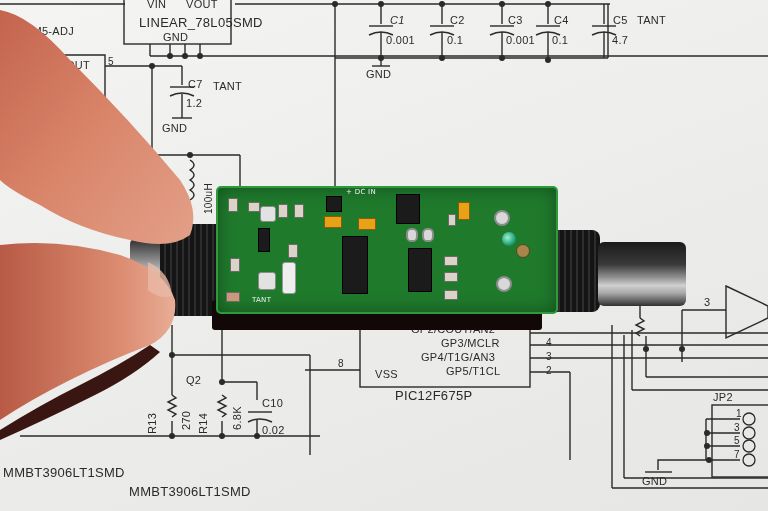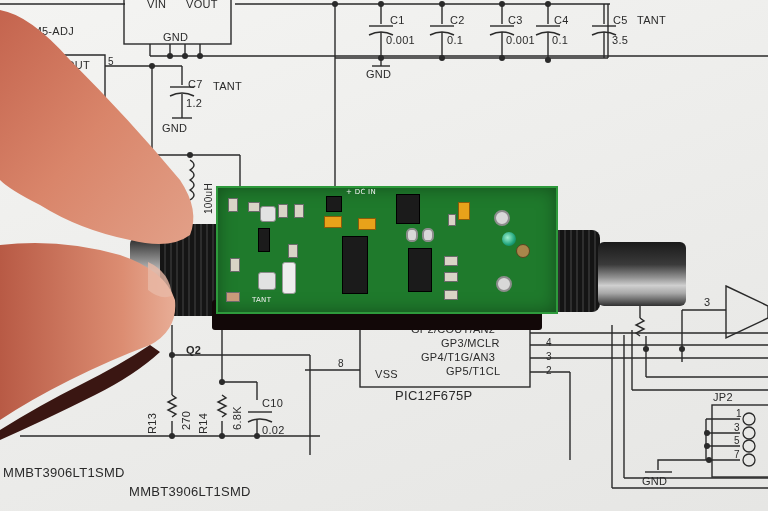--- a/index.html
+++ b/index.html
@@ -19,21 +19,21 @@
   .bnc-right-thread { position:absolute; left:548px; top:230px; width:52px; height:82px; border-radius:8px;
      background: repeating-linear-gradient(90deg, #141414 0 4px, #2e2e2e 4px 6px); }
   .bnc-body { position:absolute; left:598px; top:242px; width:88px; height:64px; border-radius:6px;
      background: linear-gradient(180deg,#1a1a1a 0%, #3a3a3a 35%, #8f8f8f 55%, #cfcfcf 68%, #a8a8a8 80%, #303030 100%); }
   .bnc-shaft { position:absolute; left:130px; top:238px; width:40px; height:60px; border-radius:6px;
      background: linear-gradient(180deg,#2a2a2a,#bcbcbc 55%,#444); }
 
   
   .pcb-shadow { position:absolute; left:212px; top:300px; width:330px; height:30px; background:#120808; border-radius:3px; }
   .pcb { position:absolute; left:216px; top:186px; width:338px; height:124px; background:#1f7a2c;
-         border:2px solid #2e9a3c; border-radius:0; box-shadow: inset 0 0 18px rgba(0,0,0,0.35); }
+         border:2px solid #2e9a3c; border-radius:5px; box-shadow: inset 0 0 18px rgba(0,0,0,0.35); }
   .comp { position:absolute; }
   .smd { background:#d9d4c6; border:1px solid #6b6b6b; }
   .ic { background:#1b1b1b; border:1px solid #000; }
   .tant { background:#e8a21a; border:1px solid #8a5c0a; }
   .pad { background:#d8d8d8; border:2px solid #8d8d8d; border-radius:50%; }
   .led { background: radial-gradient(circle at 40% 40%, #9ff0d0, #1ea37a 60%, #0d5a44); border-radius:50%; }
   .silk { position:absolute; color:#f2f2f2; font-size:7px; font-family:"DejaVu Sans", sans-serif; letter-spacing:0.3px; }
   .pot { background:#e2e2e2; border:1px solid #8a8a8a; border-radius:3px; }
 
   
@@ -179,57 +179,58 @@
       <circle cx="646" cy="349" r="3"></circle>
         <circle cx="682" cy="349" r="3"></circle>
       <circle cx="707" cy="433" r="3"></circle>
         <circle cx="707" cy="446" r="3"></circle>
         <circle cx="709" cy="460" r="3"></circle>
     </g>
   </svg>
 
   <span class="lbl md" style="left:147px;top:-2px;">VIN</span>
   <span class="lbl md" style="left:186px;top:-2px;">VOUT</span>
+  <span class="lbl lg" style="left:139px;top:15px;">LINEAR_78L05SMD</span>
   <span class="lbl md" style="left:163px;top:31px;">GND</span>
   <span class="lbl md" style="left:26px;top:25px;">LM5-ADJ</span>
   <span class="lbl md" style="left:66px;top:59px;">OUT</span>
   <span class="lbl sm" style="left:108px;top:56px;">5</span>
 
-  <span class="lbl md" style="left:390px;top:14px;">C1</span>
+  <span class="lbl md" style="left:390px;top:14px;font-style:italic;">C1</span>
   <span class="lbl md" style="left:386px;top:34px;">0.001</span>
   <span class="lbl md" style="left:450px;top:14px;">C2</span>
   <span class="lbl md" style="left:447px;top:34px;">0.1</span>
   <span class="lbl md" style="left:508px;top:14px;">C3</span>
   <span class="lbl md" style="left:506px;top:34px;">0.001</span>
   <span class="lbl md" style="left:554px;top:14px;">C4</span>
   <span class="lbl md" style="left:552px;top:34px;">0.1</span>
   <span class="lbl md" style="left:613px;top:14px;">C5</span>
   <span class="lbl md" style="left:637px;top:14px;">TANT</span>
-  <span class="lbl md" style="left:612px;top:34px;">3.5</span>
+  <span class="lbl md" style="left:612px;top:34px;">4.7</span>
   <span class="lbl md" style="left:366px;top:68px;">GND</span>
 
   <span class="lbl md" style="left:188px;top:78px;">C7</span>
   <span class="lbl md" style="left:213px;top:80px;">TANT</span>
   <span class="lbl md" style="left:186px;top:97px;">1.2</span>
   <span class="lbl md" style="left:162px;top:122px;">GND</span>
 
   <span class="lbl sm rot" style="left:203px;top:214px;">100uH</span>
 
   <span class="lbl md" style="left:411px;top:323px;">GP2/COUT/AN2</span>
   <span class="lbl md" style="left:441px;top:337px;">GP3/MCLR</span>
   <span class="lbl md" style="left:421px;top:351px;">GP4/T1G/AN3</span>
   <span class="lbl md" style="left:446px;top:365px;">GP5/T1CL</span>
   <span class="lbl md" style="left:375px;top:368px;">VSS</span>
   <span class="lbl sm" style="left:338px;top:358px;">8</span>
   <span class="lbl lg" style="left:395px;top:388px;">PIC12F675P</span>
   <span class="lbl sm" style="left:546px;top:337px;">4</span>
   <span class="lbl sm" style="left:546px;top:351px;">3</span>
   <span class="lbl sm" style="left:546px;top:365px;">2</span>
 
-  <span class="lbl md" style="left:186px;top:344px;font-weight:bold;">Q2</span>
+  <span class="lbl md" style="left:186px;top:374px;">Q2</span>
   <span class="lbl md rot" style="left:146px;top:434px;">R13</span>
   <span class="lbl md rot" style="left:180px;top:430px;">270</span>
   <span class="lbl md rot" style="left:197px;top:434px;">R14</span>
   <span class="lbl md rot" style="left:231px;top:430px;">6.8K</span>
   <span class="lbl md" style="left:262px;top:397px;">C10</span>
   <span class="lbl md" style="left:262px;top:424px;">0.02</span>
   <span class="lbl lg" style="left:3px;top:465px;">MMBT3906LT1SMD</span>
   <span class="lbl lg" style="left:129px;top:484px;">MMBT3906LT1SMD</span>
 
   <span class="lbl md" style="left:704px;top:296px;">3</span>

